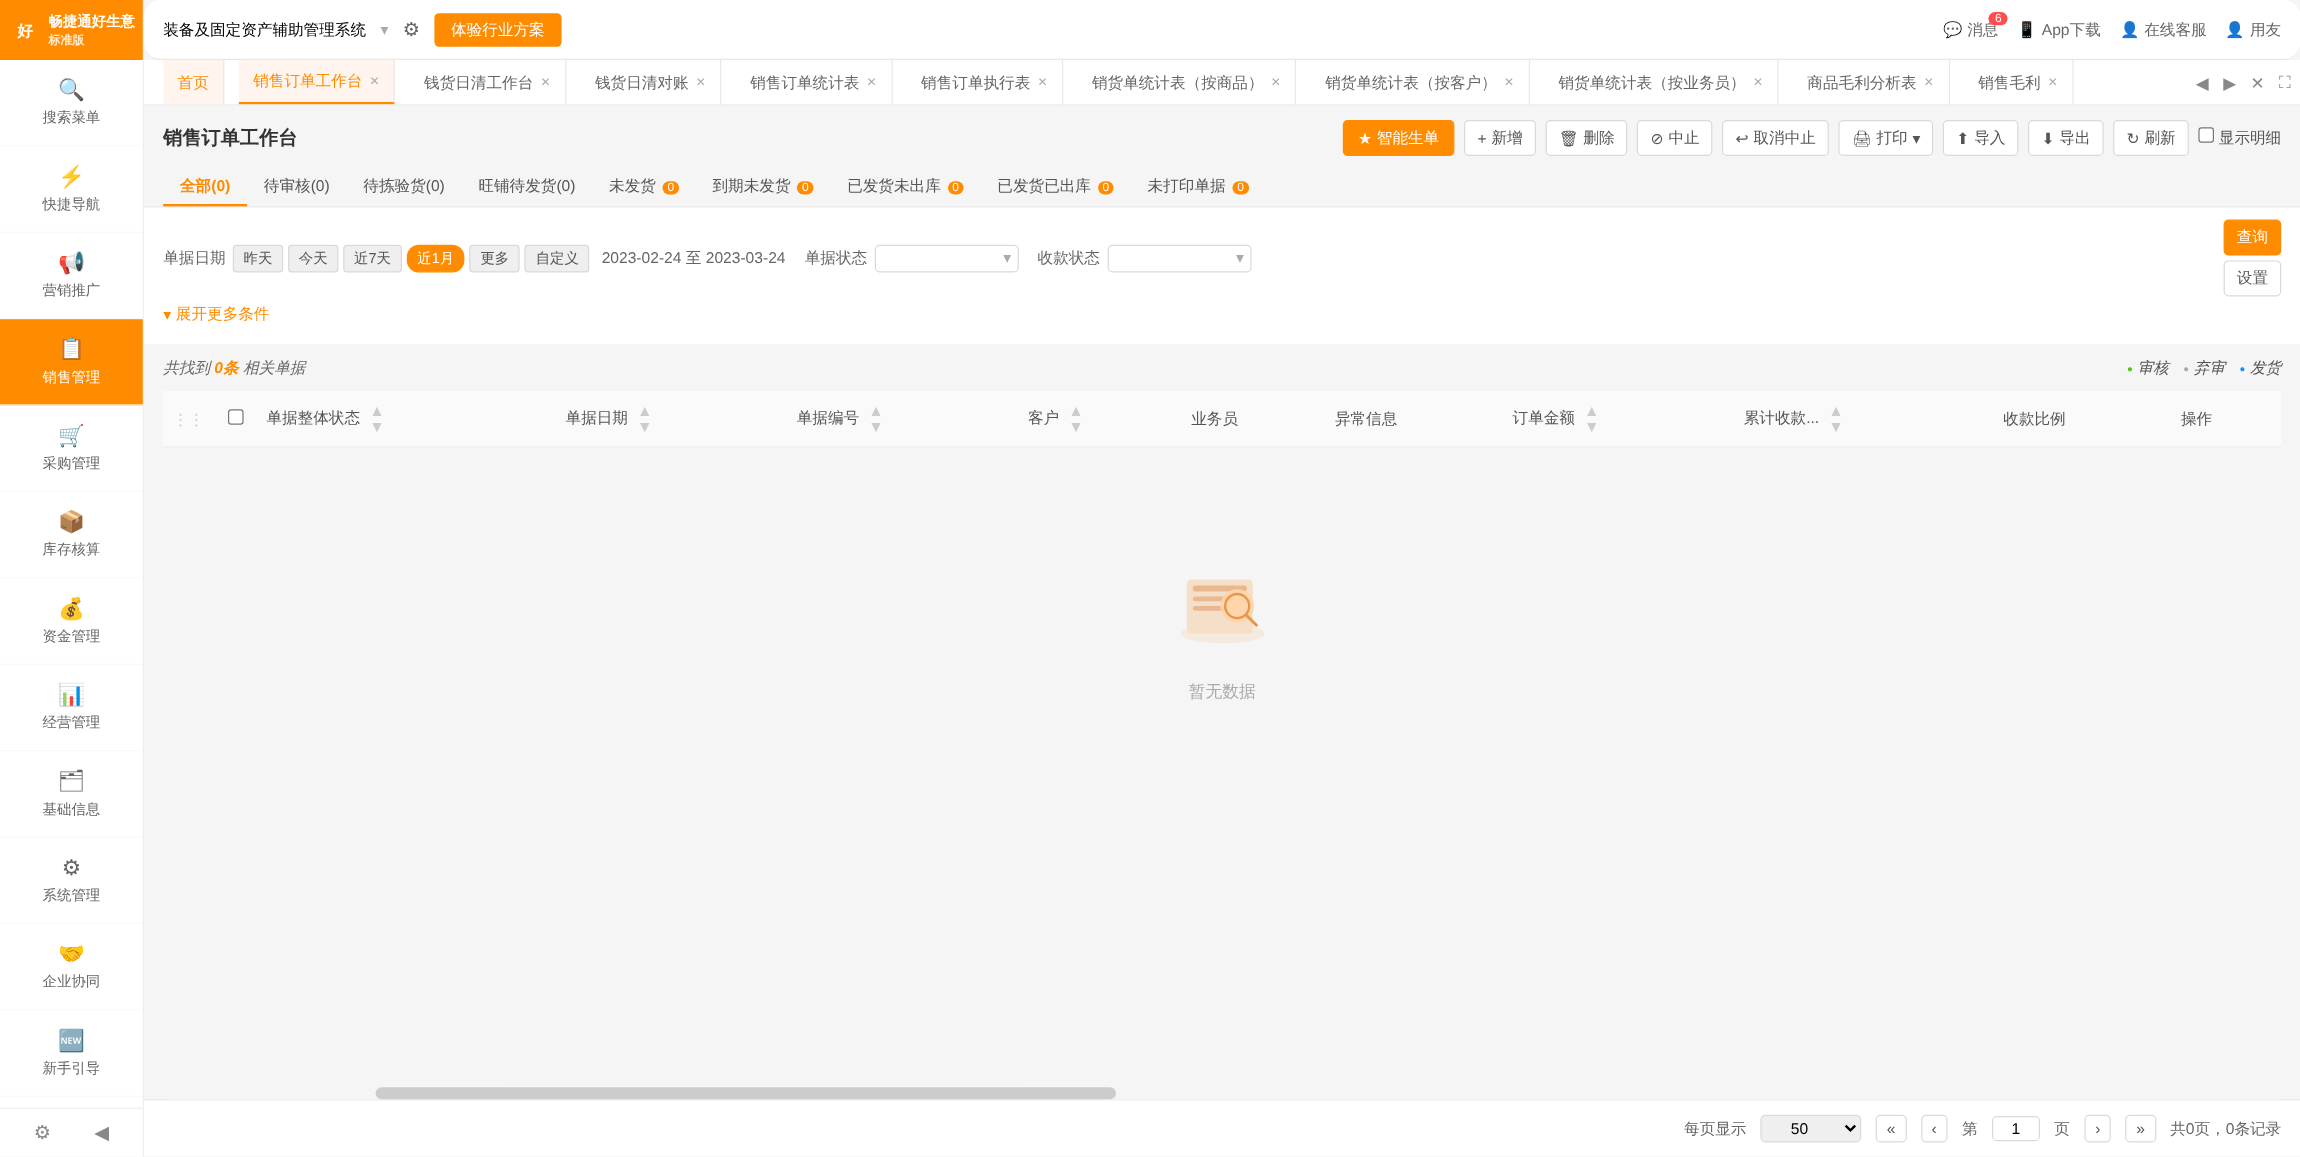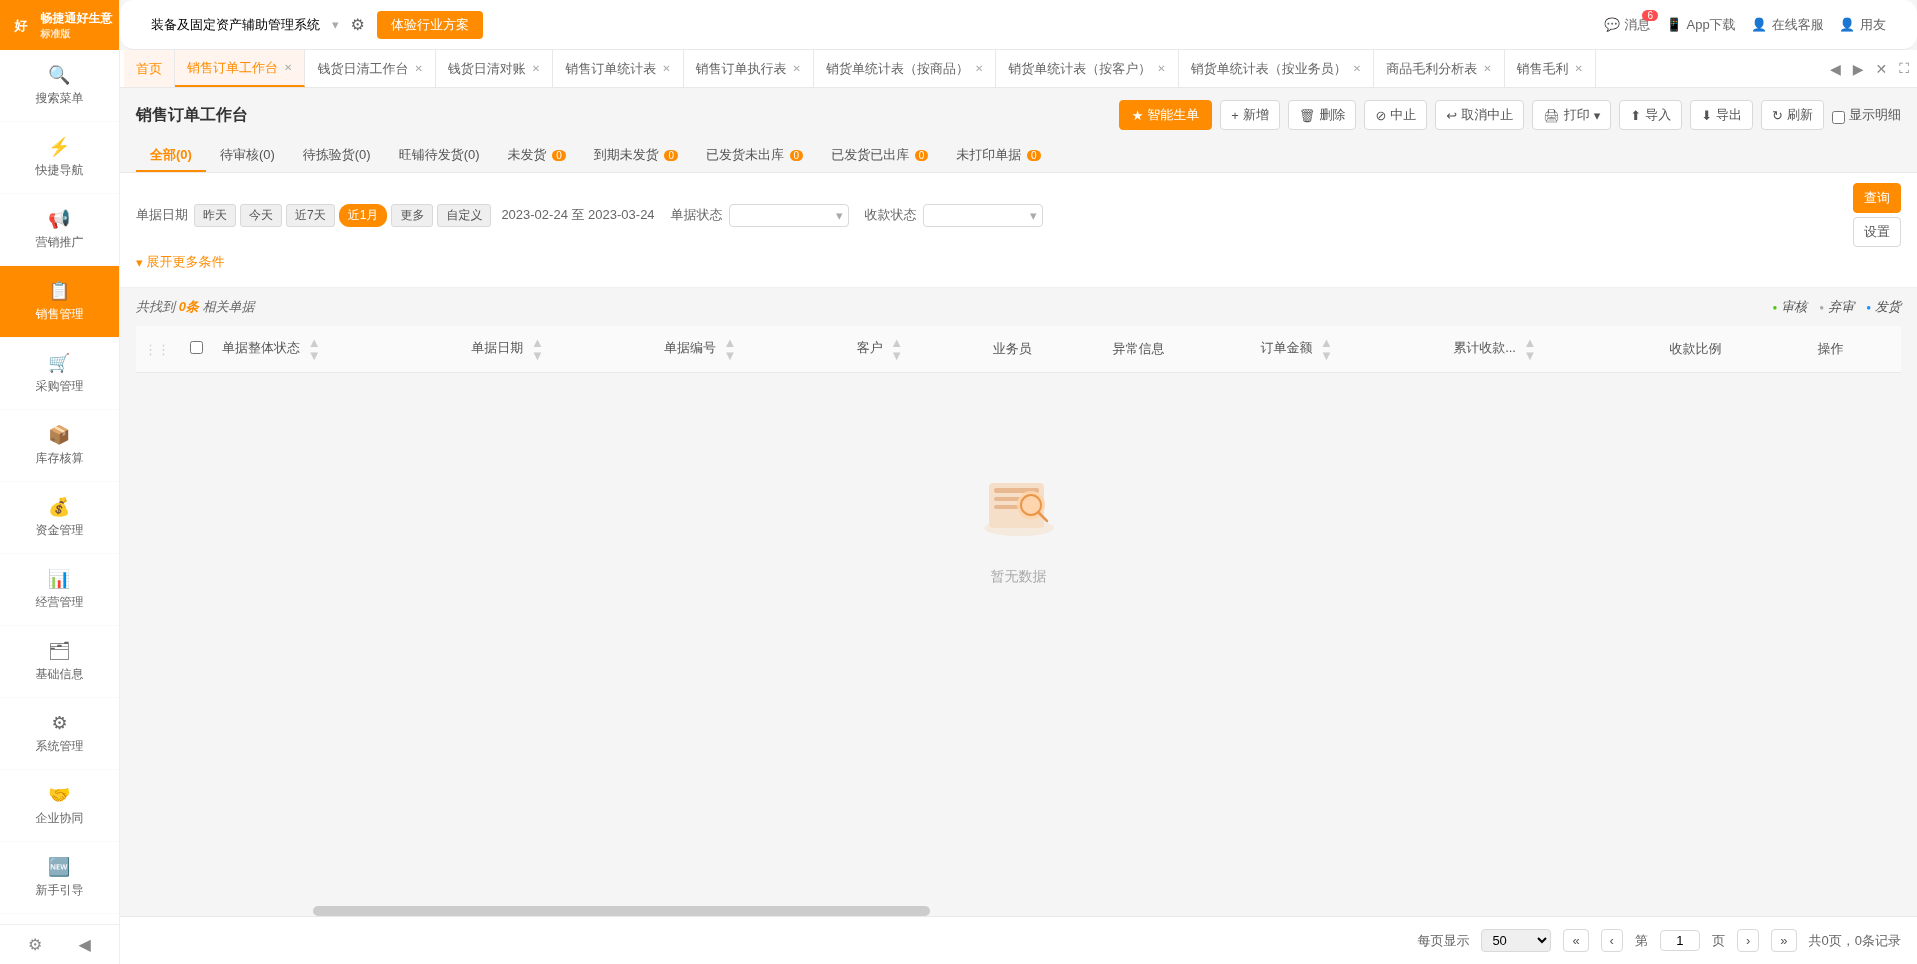--- a/index.html
+++ b/index.html
@@ -12,45 +12,45 @@
     .sidebar-item.active { background: #ff8c00; color: #fff; }
     .sidebar-item .icon { font-size: 18px; }
     .sidebar-item .label { font-size: 12px; }
     .sidebar-bottom { margin-top: auto; display: flex; align-items: center; justify-content: space-around; padding: 10px; border-top: 1px solid #eee; }
     .sidebar-bottom .icon { font-size: 16px; color: #888; cursor: pointer; }
 
     
     .main { flex: 1; display: flex; flex-direction: column; overflow: hidden; }
 
     
-    .topbar { height: 50px; background: #fff; display: flex; align-items: center; padding: 0 31px; border-bottom: 1px solid #e8e8e8; gap: 12px; border-radius: 14px; }
+    .topbar { height: 50px; background: #fff; display: flex; align-items: center; padding: 0 16px; border-bottom: 1px solid #e8e8e8; gap: 12px; border-radius: 14px; }
     .topbar-system-btn { background: #ff8c00; color: #fff; border: none; padding: 5px 14px; border-radius: 4px; cursor: pointer; font-size: 13px; }
     .topbar-icons { display: flex; align-items: center; gap: 16px; color: #666; font-size: 13px; }
     .topbar-icon-item { display: flex; align-items: center; gap: 4px; cursor: pointer; position: relative; }
     .badge { background: #ff4d4f; color: #fff; font-size: 10px; border-radius: 10px; padding: 0 4px; position: absolute; top: -6px; right: -8px; min-width: 16px; text-align: center; }
 
     
     .tabbar { height: 38px; background: #fff; display: flex; align-items: center; border-bottom: 1px solid #e8e8e8; overflow: hidden; padding-left: 4px; }
-    .tab { height: 100%; display: flex; align-items: center; padding: 0 12px; cursor: pointer; color: #666; font-size: 13px; border-right: 1px solid #e8e8e8; white-space: nowrap; gap: 6px; flex-shrink: 0; }
+    .tab { height: 100%; display: flex; align-items: center; padding: 0 12px; cursor: pointer; color: #666; font-size: 13px; border-right: 1px solid #e8e8e8; white-space: nowrap; gap: 6px; flex-shrink: 0; margin-left: 12px; }
     .tab.active { background: #fff5ee; color: #ff8c00; border-bottom: 2px solid #ff8c00; }
     .tab.home { background: #fff5ee; color: #ff8c00; }
     .tab-close { font-size: 10px; color: #aaa; }
     .tab-nav-btns { display: flex; align-items: center; margin-left: auto; padding-right: 4px; gap: 4px; }
     .tab-nav-btn { cursor: pointer; color: #888; font-size: 14px; padding: 2px 4px; }
 
     
     .content { flex: 1; overflow: auto; padding: 0; display: flex; flex-direction: column; }
 
     
     .page-header { padding: 12px 16px 0 16px; display: flex; align-items: center; justify-content: space-between; }
     .page-title { font-size: 16px; font-weight: bold; color: #333; }
     .page-actions { display: flex; align-items: center; gap: 8px; }
     .btn-smart { background: #ff8c00; color: #fff; border: 1px solid #ff8c00; padding: 5px 12px; border-radius: 4px; cursor: pointer; font-size: 13px; display: flex; align-items: center; gap: 4px; }
     .btn-action { background: #fff; color: #555; border: 1px solid #d9d9d9; padding: 5px 10px; border-radius: 4px; cursor: pointer; font-size: 13px; display: flex; align-items: center; gap: 4px; }
-    .checkbox-item { display: flex; align-items: flex-end; gap: 4px; color: #555; font-size: 13px; }
+    .checkbox-item { display: flex; align-items: flex-start; gap: 4px; color: #555; font-size: 13px; }
 
     
     .subtabs { display: flex; align-items: center; padding: 10px 16px 0 16px; gap: 0; border-bottom: 1px solid #e8e8e8; }
     .subtab { padding: 6px 14px; cursor: pointer; color: #555; font-size: 13px; border-bottom: 2px solid transparent; white-space: nowrap; }
     .subtab.active { color: #ff8c00; border-bottom: 2px solid #ff8c00; font-weight: bold; }
     .subtab .count-badge { background: #ff4d4f; color: #fff; font-size: 10px; border-radius: 10px; padding: 0 4px; margin-left: 2px; }
     .subtab .count-badge.orange { background: #ff8c00; }
 
     
     .filter-bar { padding: 10px 16px; background: #fff; border-bottom: 1px solid #f0f0f0; }
@@ -85,21 +85,21 @@
     .col-checkbox { width: 36px; text-align: center; }
     .col-drag { width: 28px; text-align: center; color: #ccc; }
 
     
     .empty-state { display: flex; flex-direction: column; align-items: center; justify-content: center; padding: 80px 0; }
     .empty-text { color: #aaa; font-size: 14px; }
 
     
     .pagination { height: 48px; background: #fff; border-top: 1px solid #e8e8e8; display: flex; align-items: center; justify-content: flex-end; padding: 0 16px; gap: 12px; margin-top: auto; }
     .pagination-text { color: #666; font-size: 13px; }
-    .pagination-select { border: 1px solid #d9d9d9; border-radius: 4px; padding: 2px 20px 2px 6px; }
+    .pagination-select { border: 1px solid #d9d9d9; border-radius: 4px; padding: 2px 20px 2px 20px; }
     .pagination-btn { border: 1px solid #d9d9d9; background: #fff; padding: 3px 8px; border-radius: 4px; cursor: pointer; color: #555; }
     .pagination-btn:disabled { color: #ccc; cursor: default; }
     .pagination-input { border: 1px solid #d9d9d9; border-radius: 4px; padding: 2px 6px; width: 40px; text-align: center; }
 
     
     .scroll-track { height: 10px; background: #f5f5f5; border-radius: 5px; margin: 0 16px; position: relative; }
     .scroll-thumb { height: 10px; background: #ccc; border-radius: 5px; width: 35%; margin-left: 10%; cursor: pointer; }
   </style>
 </head>
 <body>

